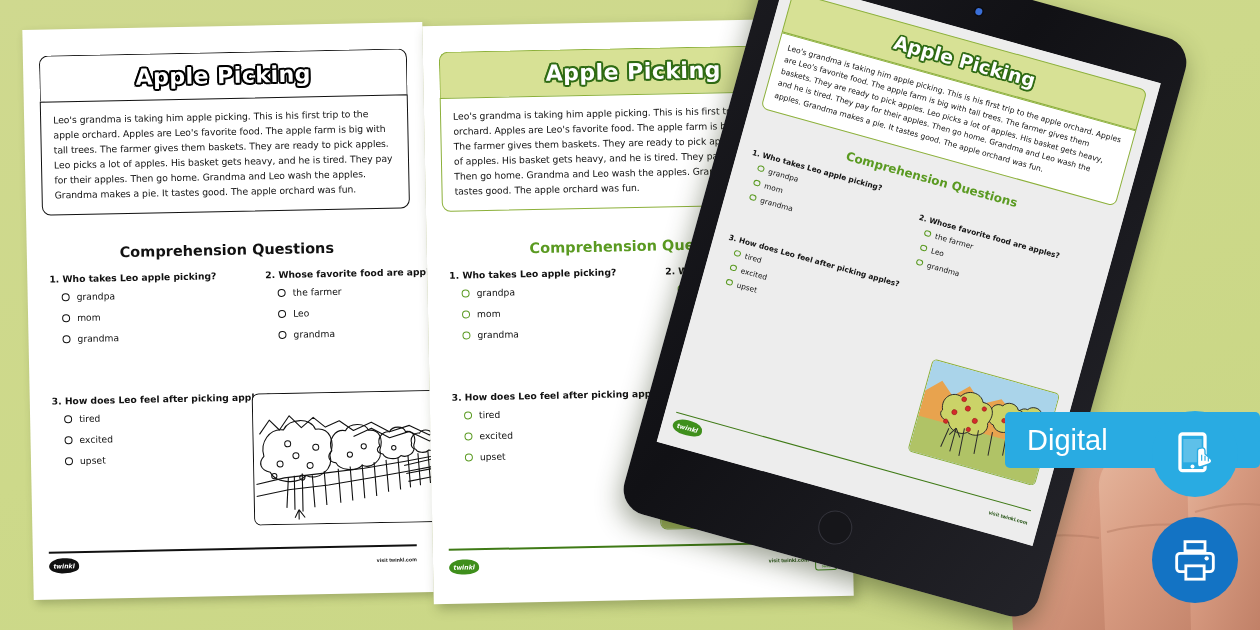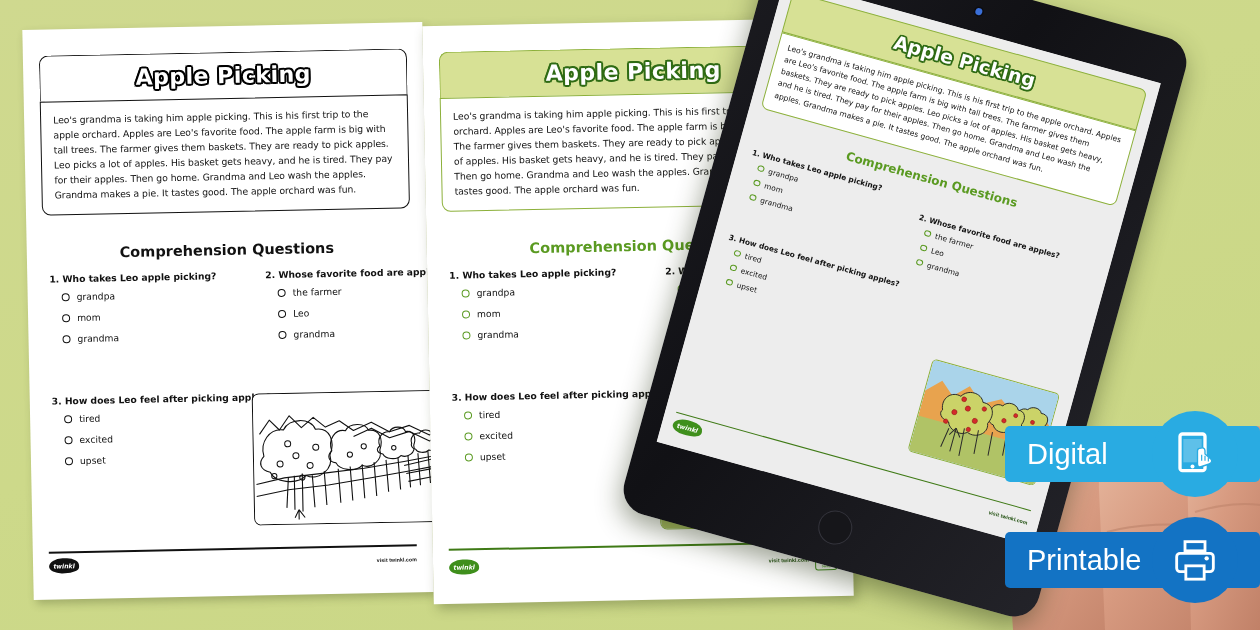--- a/index.html
+++ b/index.html
@@ -223,21 +223,21 @@
     position: absolute;
     display: flex; align-items: center;
     height: 56px;
     padding-left: 22px;
     color: #fff;
     font-size: 29px;
     font-family: "Liberation Sans", sans-serif;
     border-radius: 5px;
   }
   #tag-digital {
-    left: 1005px; top: 426px; width: 255px;
+    left: 1005px; top: 412px; width: 255px;
     background: #29abe2;
   }
   #tag-printable {
     left: 1005px; top: 532px; width: 255px;
     background: #1373c4;
   }
   .tag-circle {
     position: absolute;
     border-radius: 50%;
     display: flex; align-items: center; justify-content: center;
@@ -613,23 +613,20 @@
   <div class="tag-circle" id="circle-digital">
     <svg viewBox="0 0 60 60" width="50" height="50">
       <rect x="12" y="6" width="30" height="44" rx="3" fill="none" stroke="#fff" stroke-width="4"></rect>
       <rect x="16" y="12" width="22" height="28" fill="#fff" opacity="0.25"></rect>
       <circle cx="27" cy="45" r="2.4" fill="#fff"></circle>
       <path d="M33 26 L33 42 C33 45 35 46 38 45 L47 42 C50 41 51 38 49 36 L42 30 L42 26 C42 23 39 22 37 23 C35 23 33 24 33 26 Z" fill="#fff" stroke="#29abe2" stroke-width="1.6"></path>
       <path d="M38 31 L38 38 M42 32 L42 38 M46 34 L46 39" stroke="#29abe2" stroke-width="1.4" fill="none"></path>
     </svg>
   </div>
 
-  <div class="tag" id="tag-printable">
-    <span>Printable</span>
-  </div>
   <div class="tag-circle" id="circle-printable">
     <svg viewBox="0 0 60 60" width="50" height="50">
       <rect x="18" y="8" width="24" height="11" fill="none" stroke="#fff" stroke-width="3.4"></rect>
       <path d="M12 22 L48 22 C50 22 52 24 52 26 L52 40 C52 42 50 44 48 44 L12 44 C10 44 8 42 8 40 L8 26 C8 24 10 22 12 22 Z" fill="none" stroke="#fff" stroke-width="3.4"></path>
       <circle cx="44" cy="28" r="2.6" fill="#fff"></circle>
       <rect x="19" y="37" width="22" height="16" fill="#1373c4" stroke="#fff" stroke-width="3.4"></rect>
     </svg>
   </div>
 
 </div>

